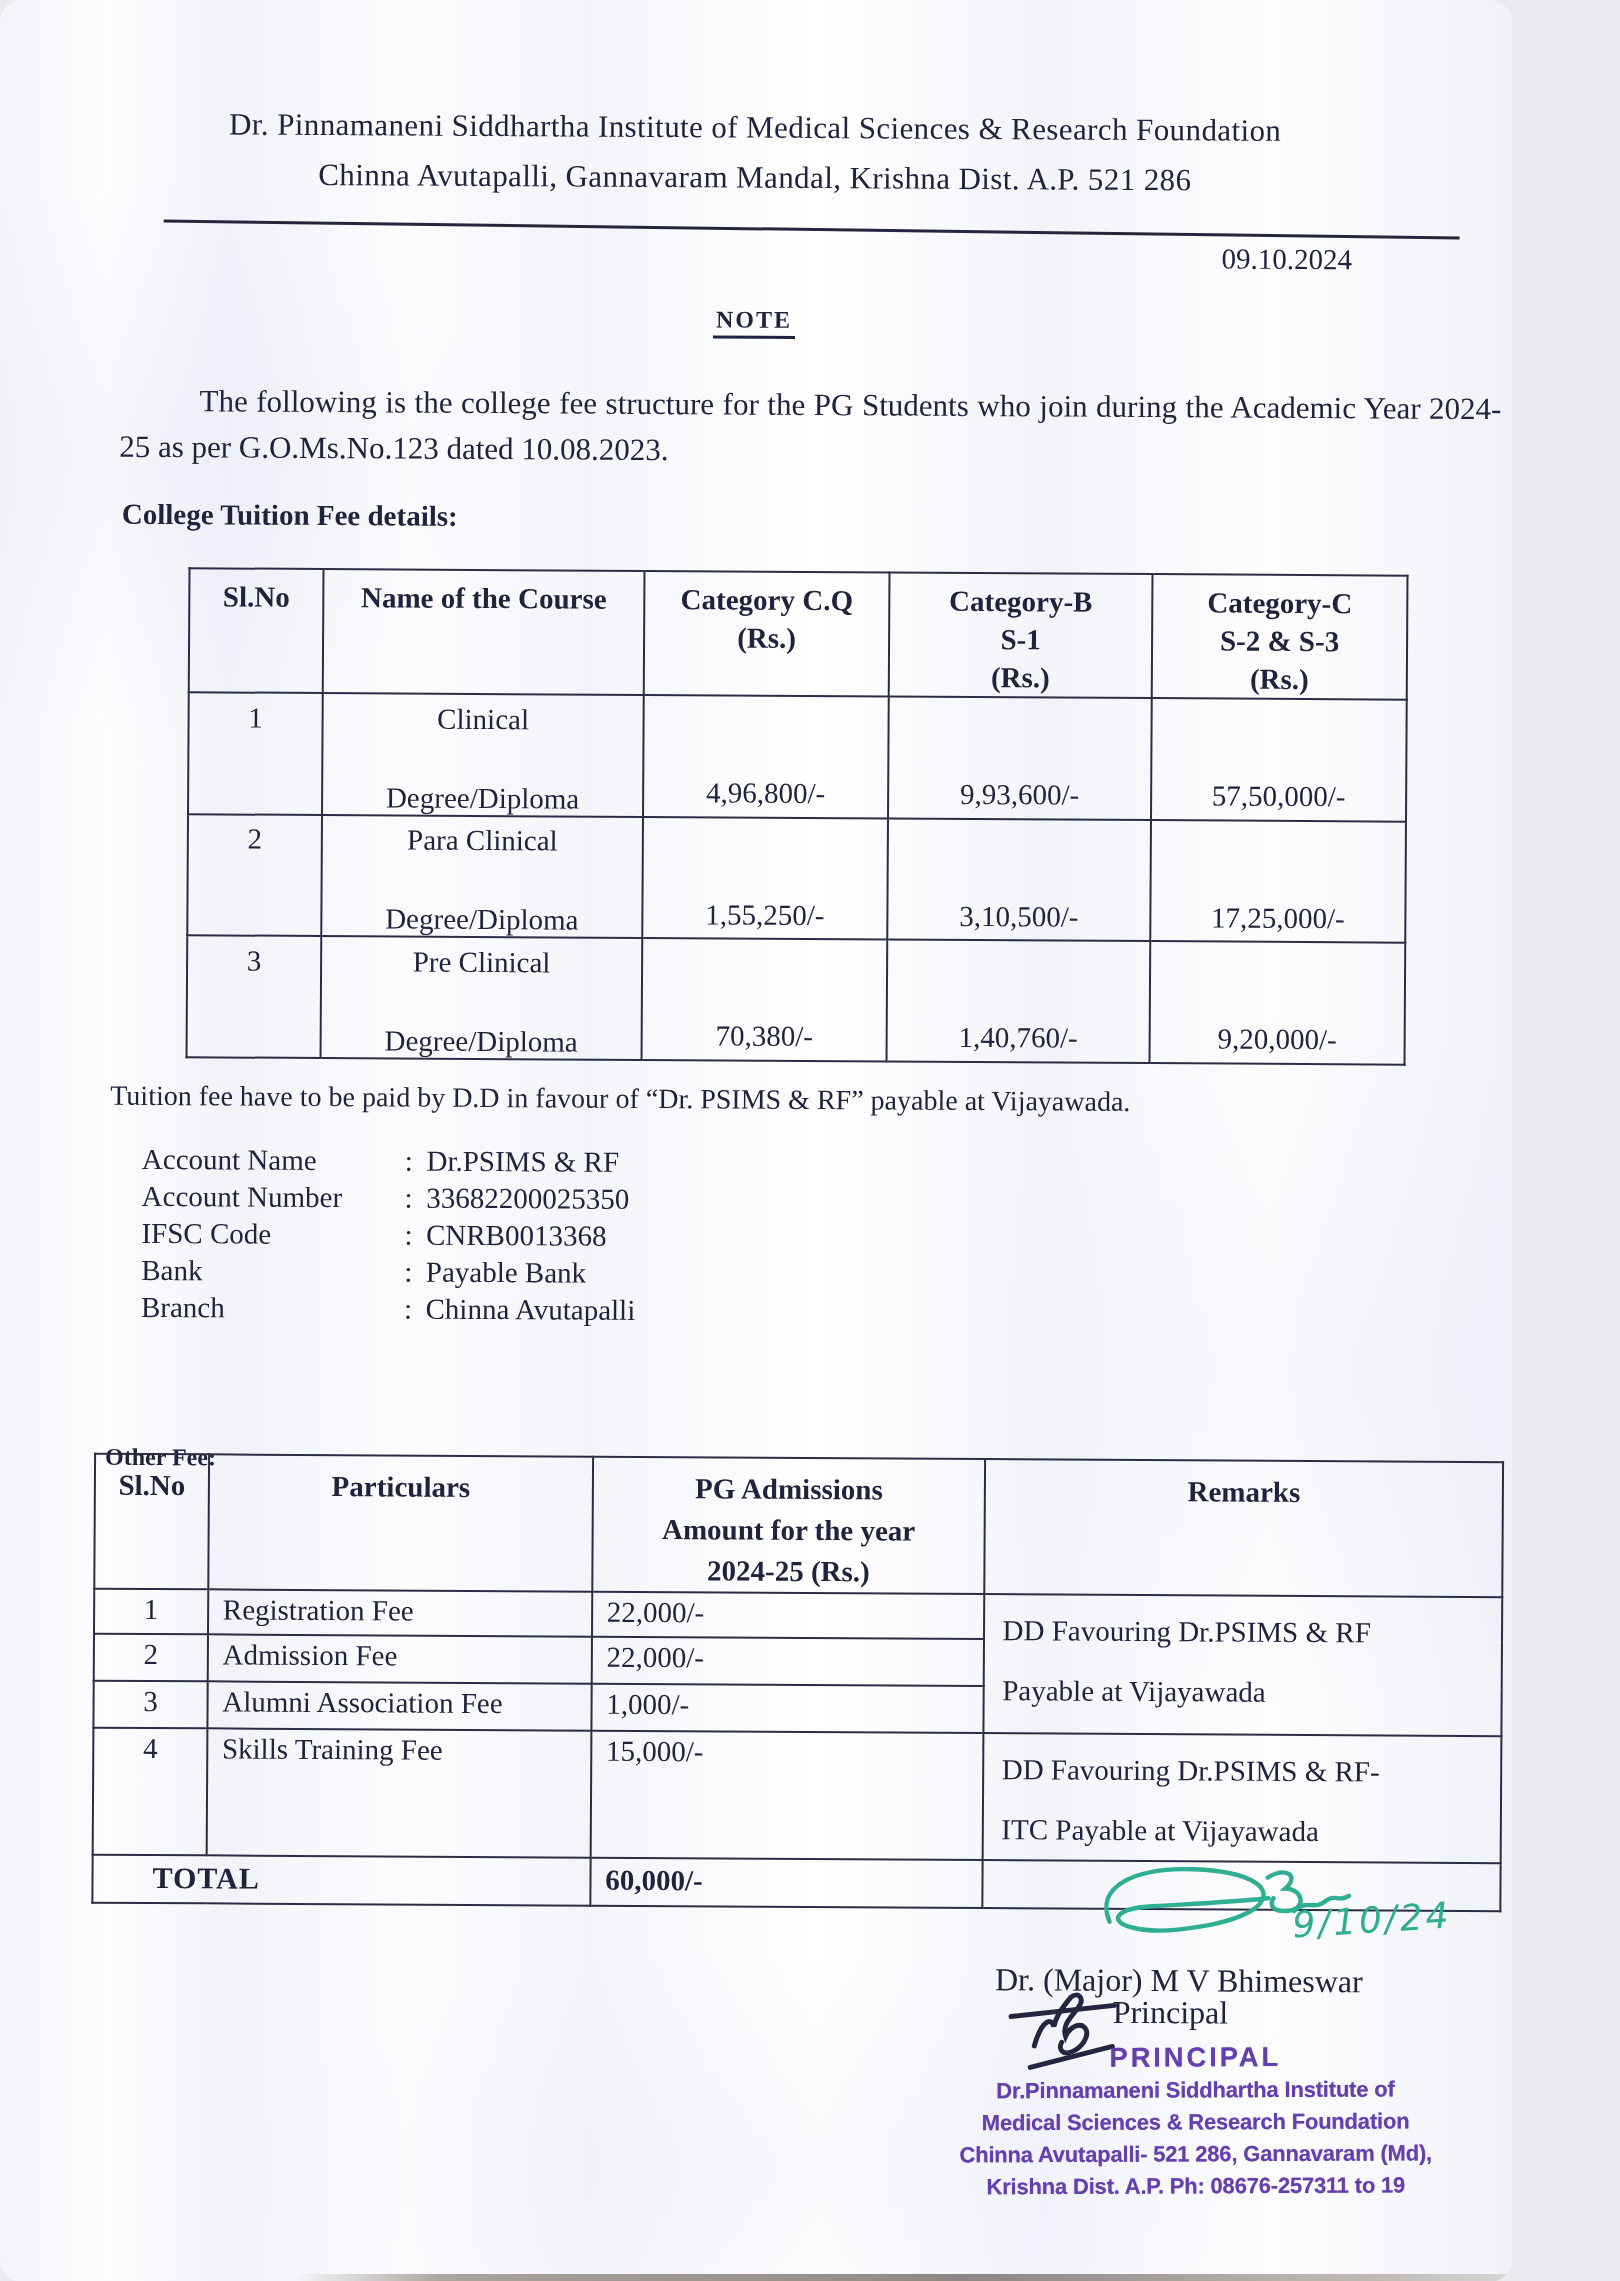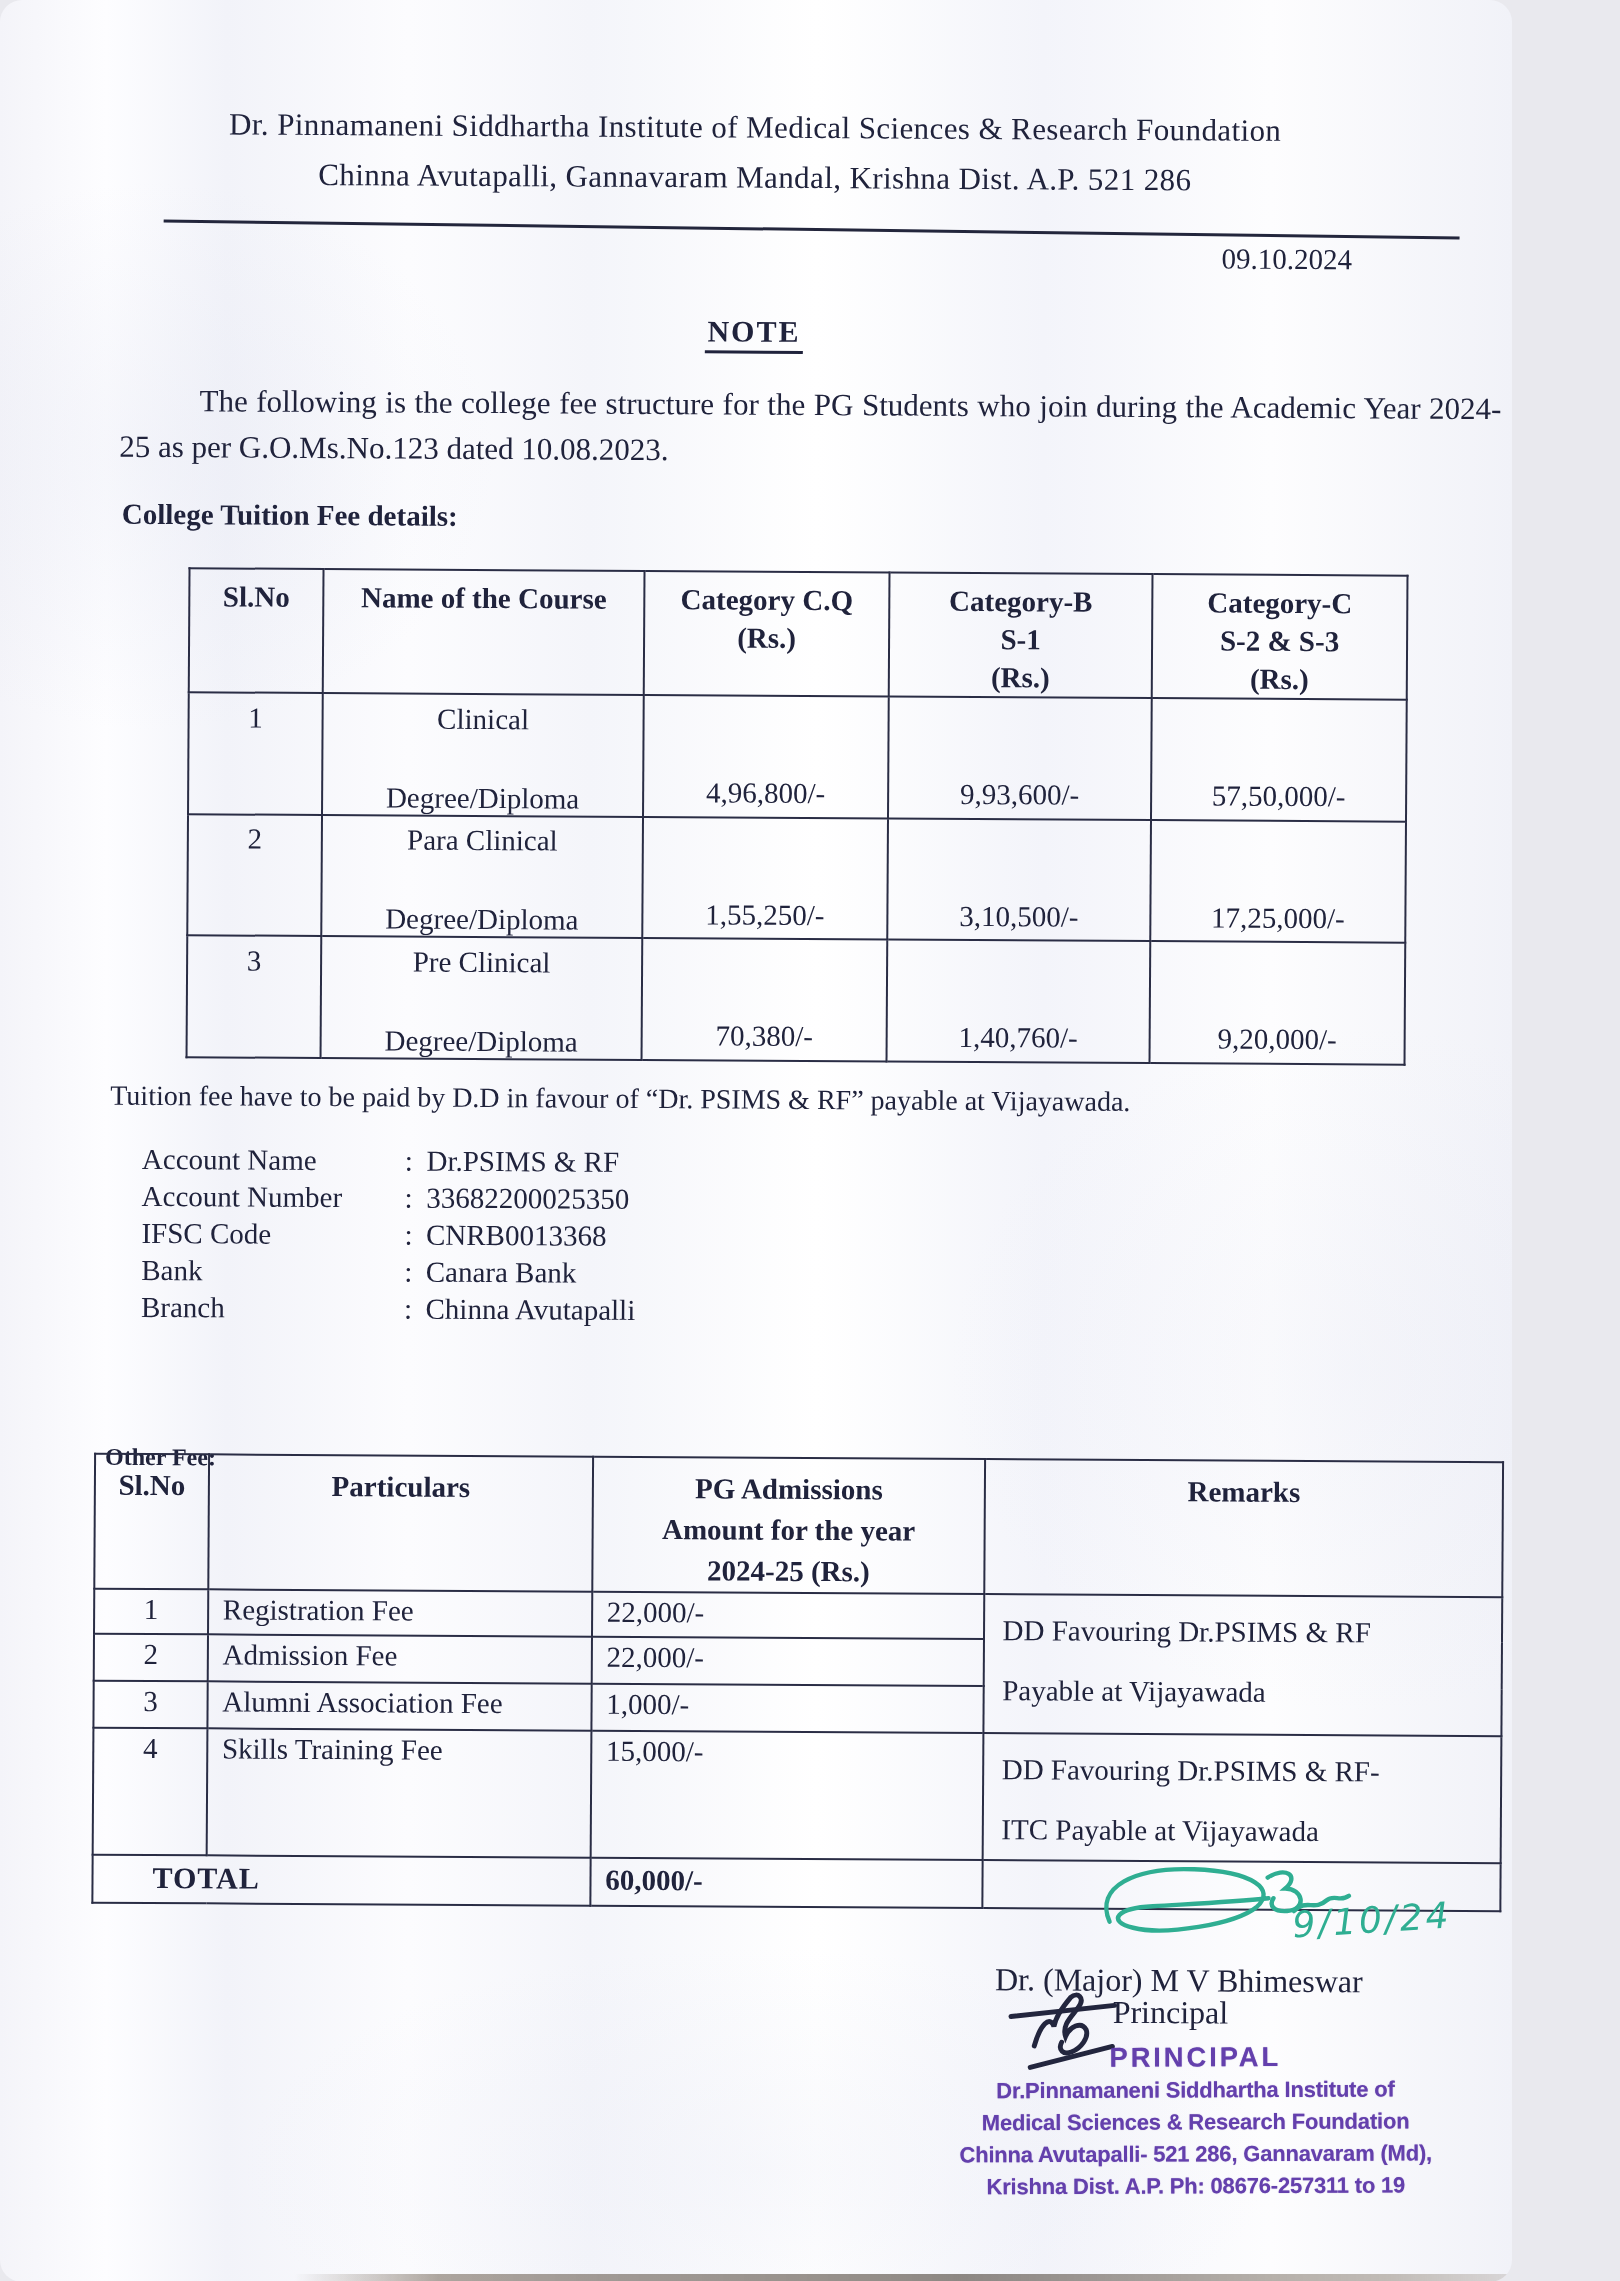--- a/index.html
+++ b/index.html
@@ -21,21 +21,21 @@
   .content{position:absolute;inset:0;transform:rotate(.35deg);transform-origin:810px 0;}
 
   
   .org-line{position:absolute;left:0;width:100%;text-align:center;font-size:31px;letter-spacing:0.4px;}
   .org-line1{top:110px;}
   .org-line2{top:160px;}
   .header-rule{position:absolute;left:165px;top:228px;width:1296px;height:2.9px;background:#23263c;transform:rotate(.4deg);}
   .doc-date{position:absolute;top:240px;left:1210px;width:157px;text-align:center;font-size:29px;}
 
   .note-title{position:absolute;top:307px;left:0;width:100%;text-align:center;}
-  .note-title span{display:inline-block;font-size:30px;font-weight:bold;letter-spacing:2px;border-bottom:3.9px solid #20233c;padding:0 2.9px 2px;margin-top:8px;}
+  .note-title span{display:inline-block;font-size:24px;font-weight:bold;letter-spacing:2px;border-bottom:3.9px solid #20233c;padding:0 2.9px 2px;}
 
   .intro{position:absolute;top:382px;left:122px;width:1382px;margin:0;font-size:31px;line-height:46px;text-align:justify;text-indent:80px;}
 
   .tuition-heading{position:absolute;top:502px;left:125px;font-size:29px;font-weight:bold;}
   .other-heading{position:absolute;top:1448px;left:114px;font-size:24px;font-weight:bold;}
 
   
   .fee-table{position:absolute;border-collapse:collapse;table-layout:fixed;font-size:29px;color:#20233c;}
   .fee-table th,.fee-table td{border:2px solid #2a2d45;vertical-align:top;padding:0;overflow:hidden;}
   .fee-table th{font-weight:bold;text-align:center;padding-top:7.8px;line-height:38px;}
@@ -184,21 +184,21 @@
       <div class="account-row">
         <span class="account-label">Account Name</span><span class="account-sep">:</span><span>Dr.PSIMS &amp; RF</span>
       </div>
       <div class="account-row">
         <span class="account-label">Account Number</span><span class="account-sep">:</span><span>33682200025350</span>
       </div>
       <div class="account-row">
         <span class="account-label">IFSC Code</span><span class="account-sep">:</span><span>CNRB0013368</span>
       </div>
       <div class="account-row">
-        <span class="account-label">Bank</span><span class="account-sep">:</span><span>Canara Bank</span>
+        <span class="account-label">Bank</span><span class="account-sep">:</span><span>Payable Bank</span>
       </div>
       <div class="account-row">
         <span class="account-label">Branch</span><span class="account-sep">:</span><span>Chinna Avutapalli</span>
       </div>
     </div>
 
     <div class="other-heading">Other Fee:</div>
 
     <table class="fee-table other">
       <colgroup>

